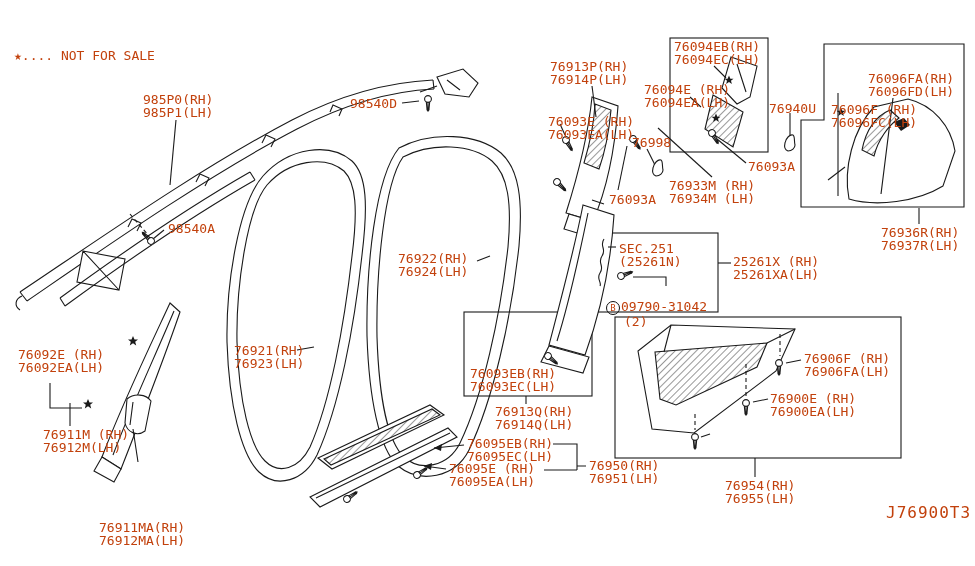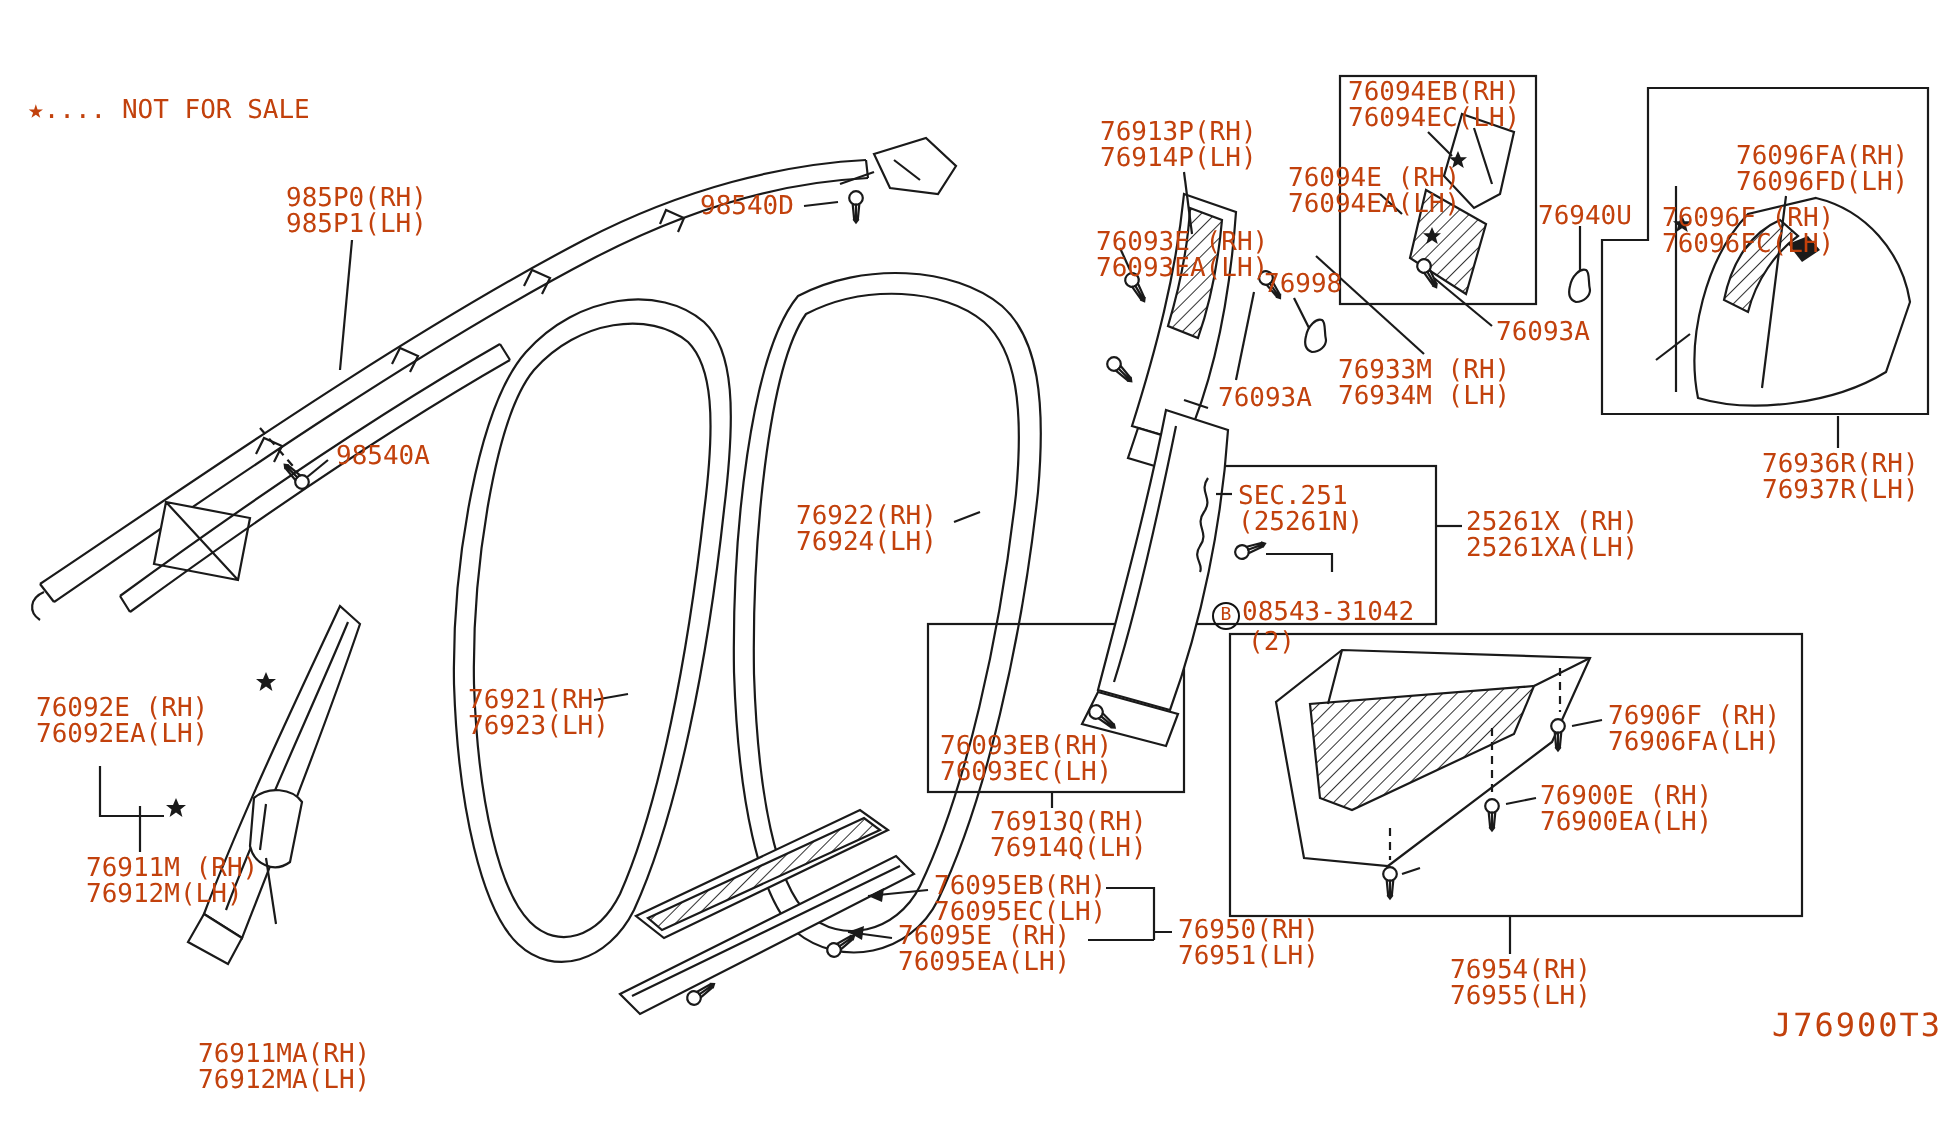--- a/index.html
+++ b/index.html
@@ -200,21 +200,21 @@
 <div class="lbl" style="left:669px;top:179px;">76933M (RH)
 76934M (LH)</div>
 <div class="lbl" style="left:748px;top:160px;">76093A</div>
 <div class="lbl" style="left:881px;top:226px;">76936R(RH)
 76937R(LH)</div>
 <div class="lbl" style="left:619px;top:242px;">SEC.251
 (25261N)</div>
 <div class="lbl" style="left:733px;top:255px;">25261X (RH)
 25261XA(LH)</div>
 <div class="lbl" style="left:606px;top:287px;">
-  <span class="circ">B</span><span>08543-31042</span>
+  <span class="circ">B</span><span>09790-31042</span>
   <div class="qty">(2)</div>
 </div>
 <div class="lbl" style="left:398px;top:252px;">76922(RH)
 76924(LH)</div>
 <div class="lbl" style="left:234px;top:344px;">76921(RH)
 76923(LH)</div>
 <div class="lbl" style="left:18px;top:348px;">76092E (RH)
 76092EA(LH)</div>
 <div class="lbl" style="left:43px;top:428px;">76911M (RH)
 76912M(LH)</div>

